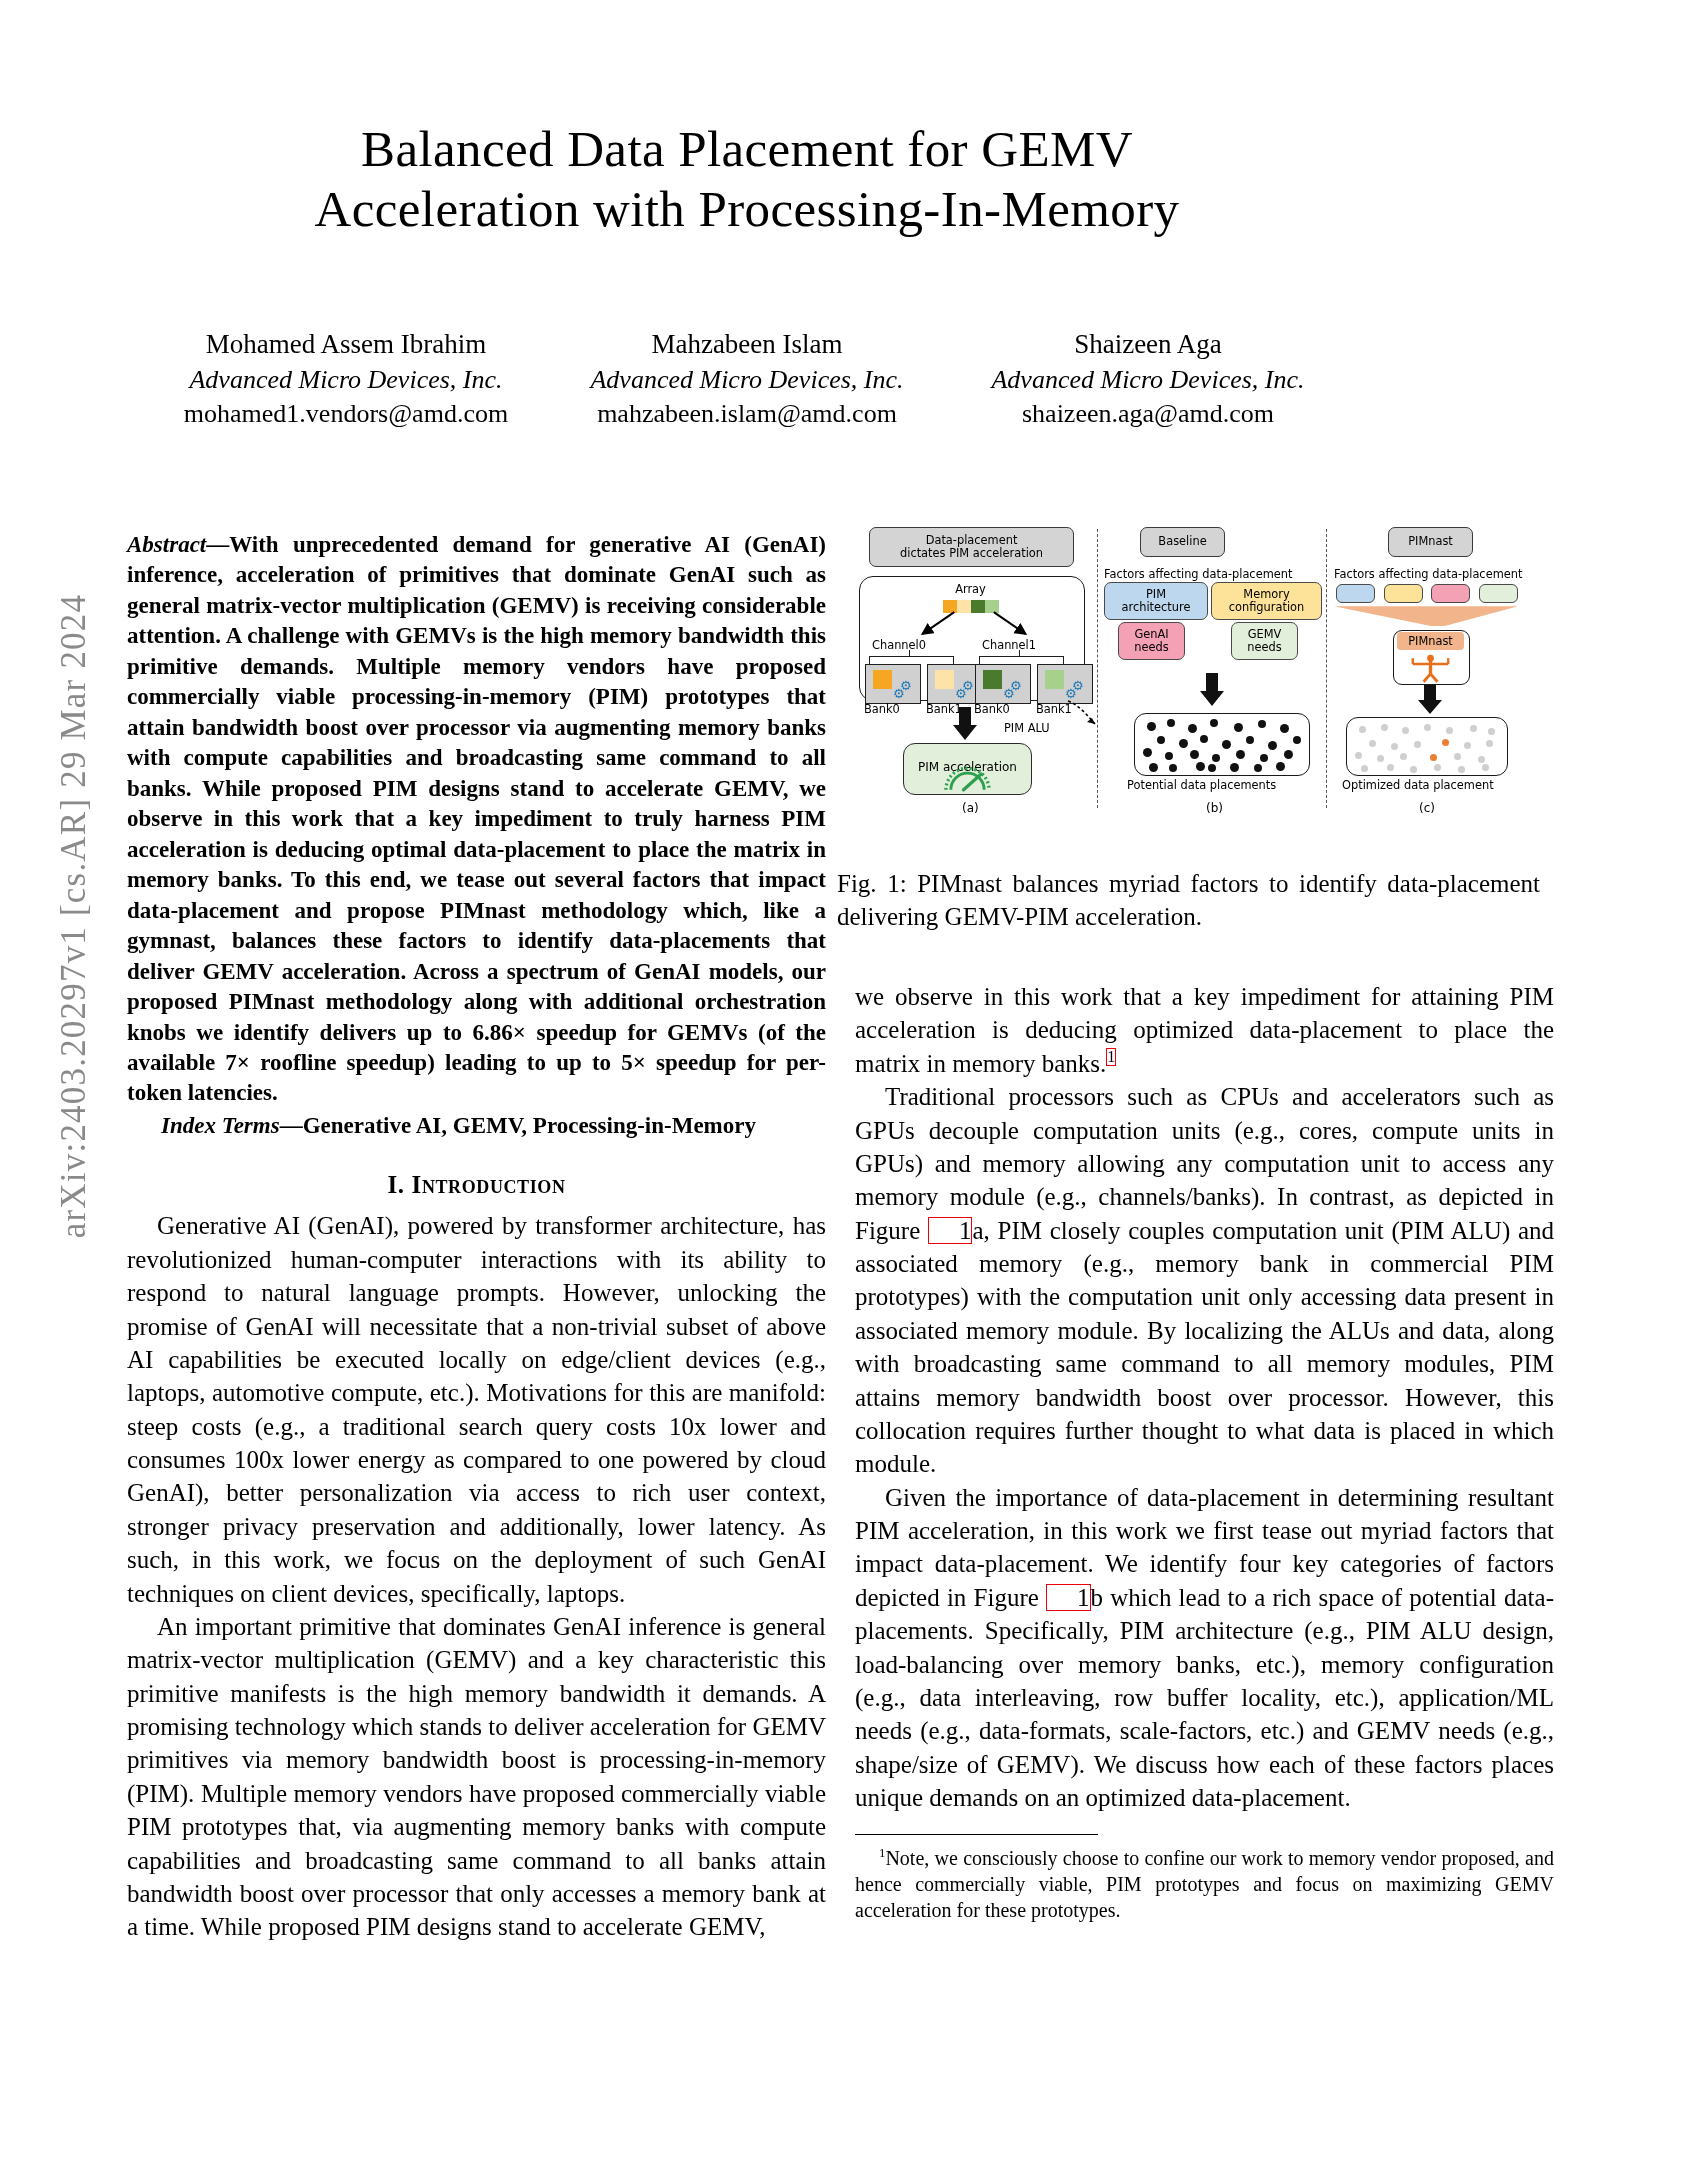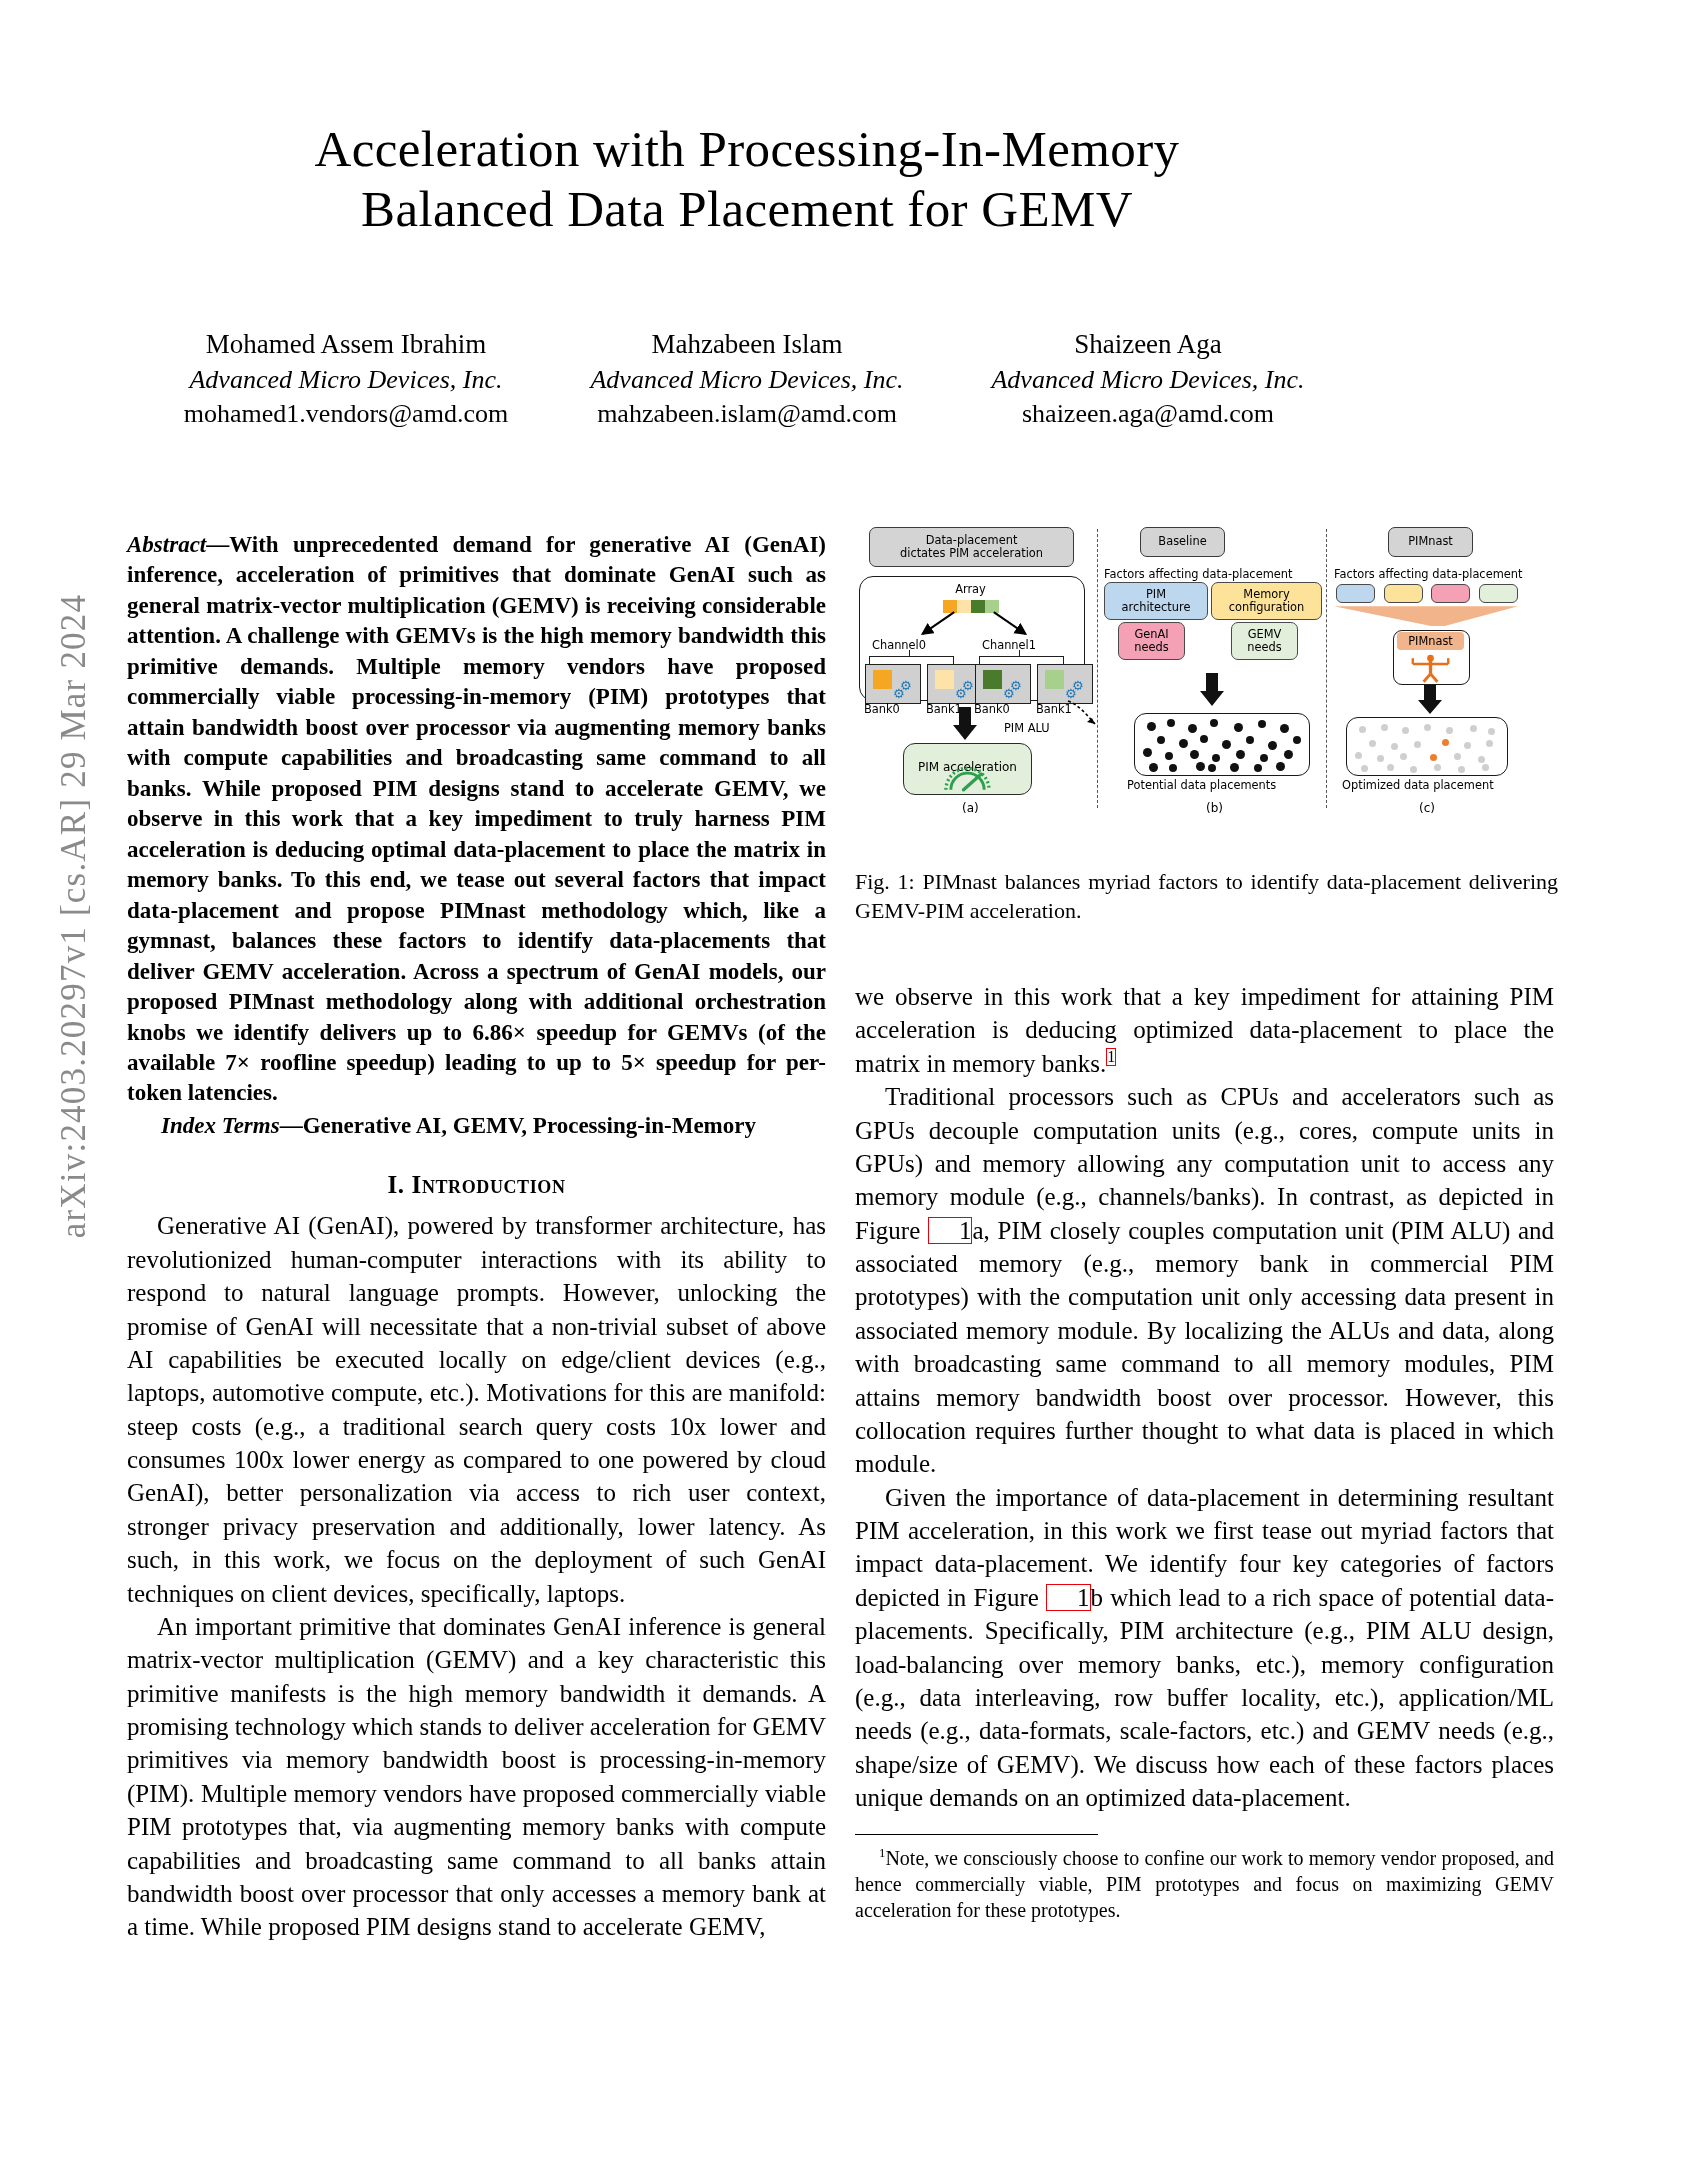--- a/index.html
+++ b/index.html
@@ -130,34 +130,34 @@
 
   .dotbox{
     position:absolute; background:#fff; border:1.6px solid #1a1a1a;
     border-radius:12px; overflow:hidden;
   }
   .dot{ position:absolute; border-radius:50%; }
 
   .panel-letter{ position:absolute; font-size:12px; font-family:"DejaVu Sans",sans-serif; }
 
   #fig-caption{
-    position:absolute; left:855px; top:867px; width:703px;
-    font-size:22px; line-height:1.33; text-align:justify;
+    position:absolute; left:837px; top:867px; width:703px;
+    font-size:25px; line-height:1.33; text-align:justify;
     font-family:"Liberation Serif", serif;
   }
 </style>
 </head>
 <body>
 
 <div id="arxiv-stamp">arXiv:2403.20297v1  [cs.AR]  29 Mar 2024</div>
 
 <div id="title-block">
   <div id="paper-title">
+    <div>Balanced Data Placement for GEMV</div>
     <div>Acceleration with Processing-In-Memory</div>
-    <div>Balanced Data Placement for GEMV</div>
   </div>
 </div>
 
 <div id="authors">
   <div class="author-col">
     <div class="author-name">Mohamed Assem Ibrahim</div>
     <div class="author-affil">Advanced Micro Devices, Inc.</div>
     <div class="author-email">mohamed1.vendors@amd.com</div>
   </div>
   <div class="author-col">

